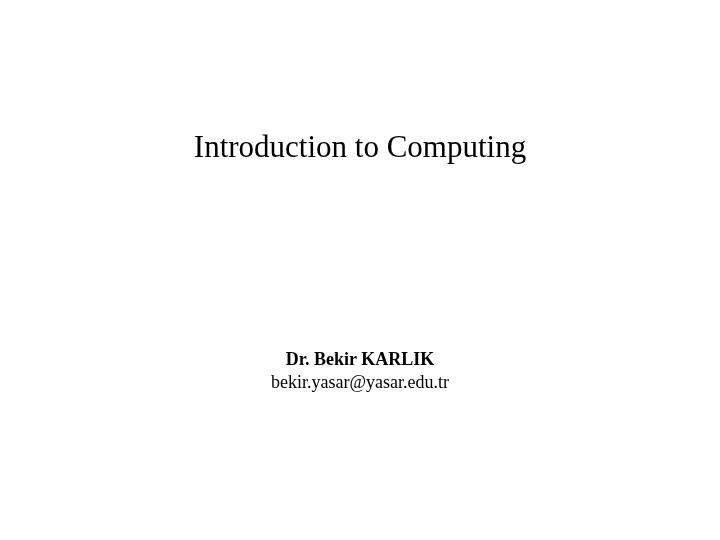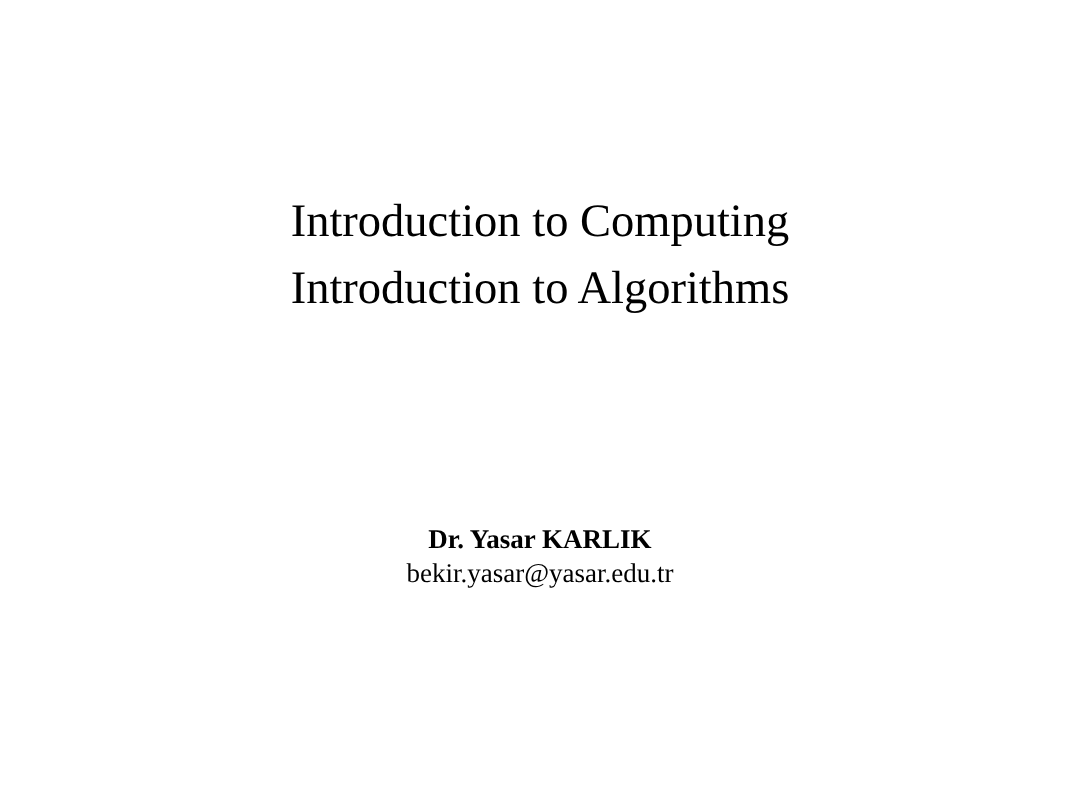--- a/index.html
+++ b/index.html
@@ -61,23 +61,22 @@
     line-height: 16px;
   }
 </style>
 </head>
 <body>
 
 <div class="slide">
 
   <div class="title-block">
     <span class="title-line">Introduction to Computing</span>
-    <span class="title-line">Introduction to Algorithms</span>
   </div>
 
   <div class="author-block">
-    <span class="author-line bold">Dr. Yasar KARLIK</span>
+    <span class="author-line bold">Dr. Bekir KARLIK</span>
     <span class="author-line">bekir.yasar@yasar.edu.tr</span>
   </div>
 
   <div class="slide-number">1</div>
 
 </div>
 
 </body></html>

